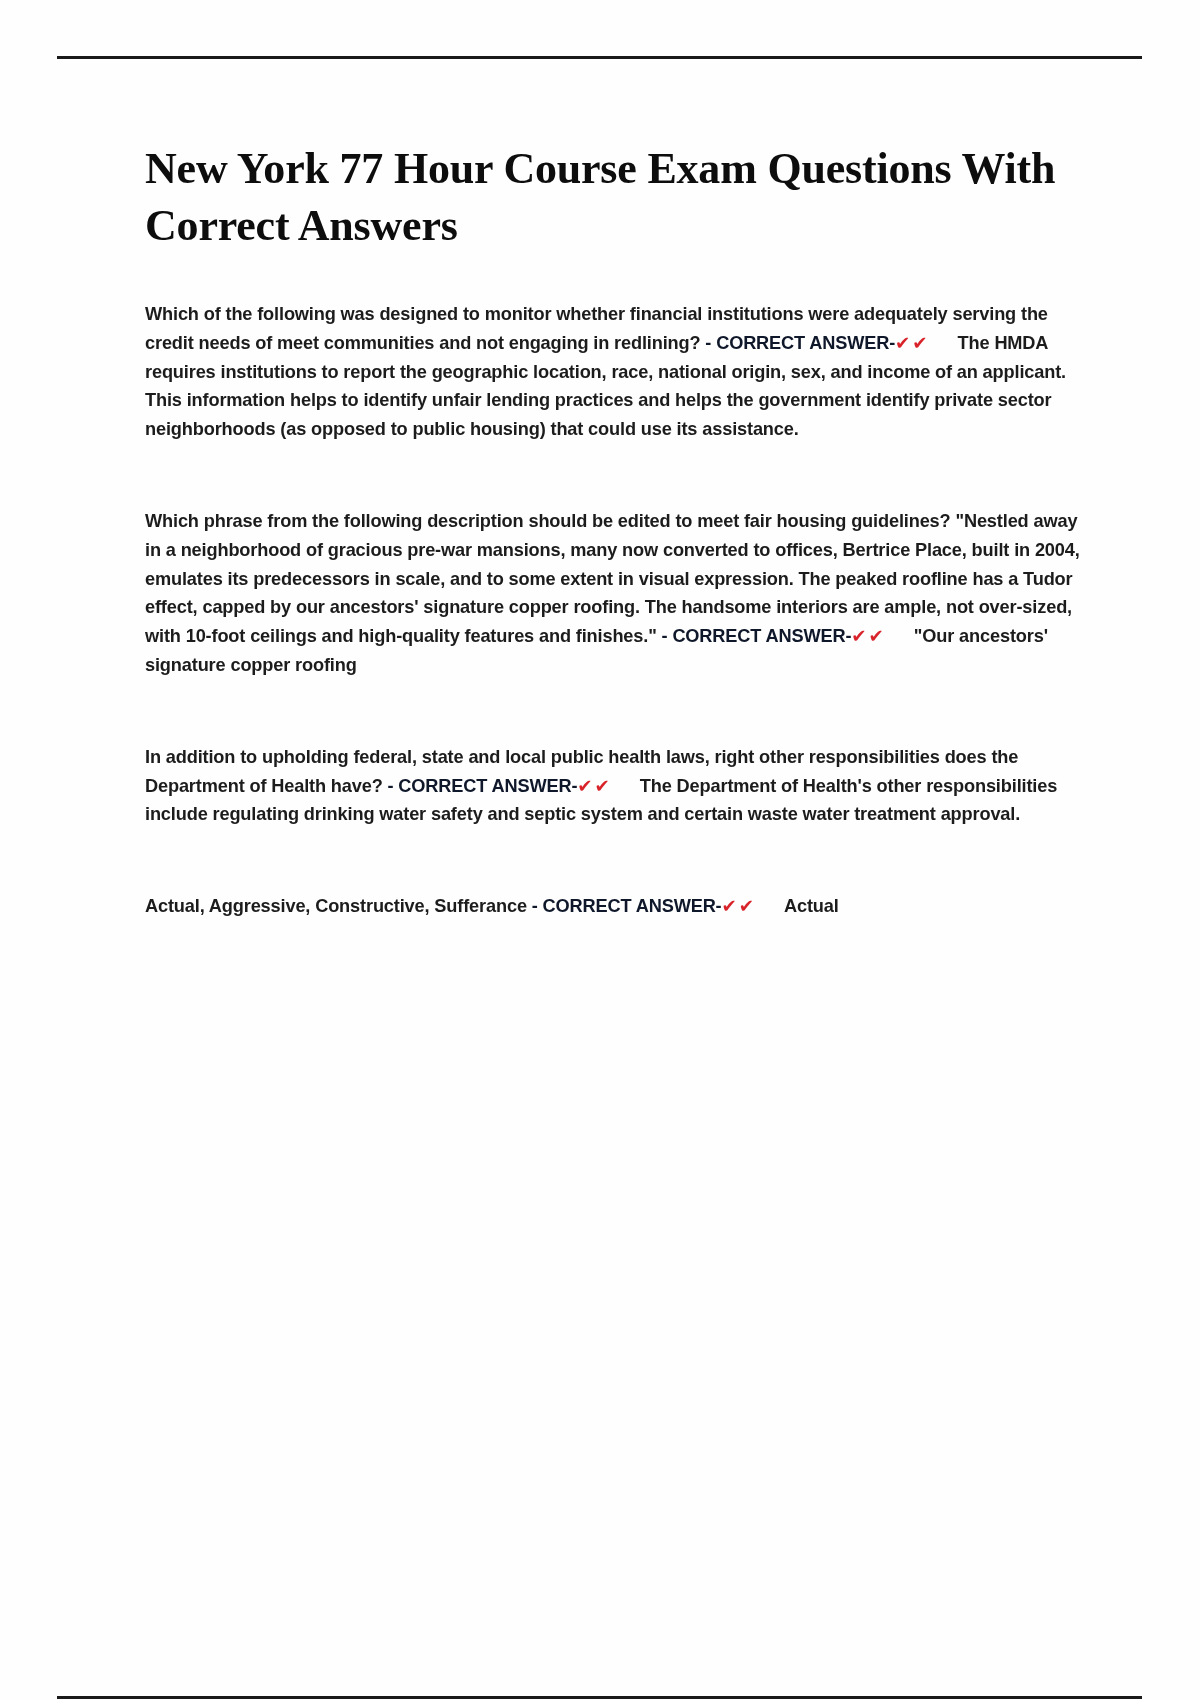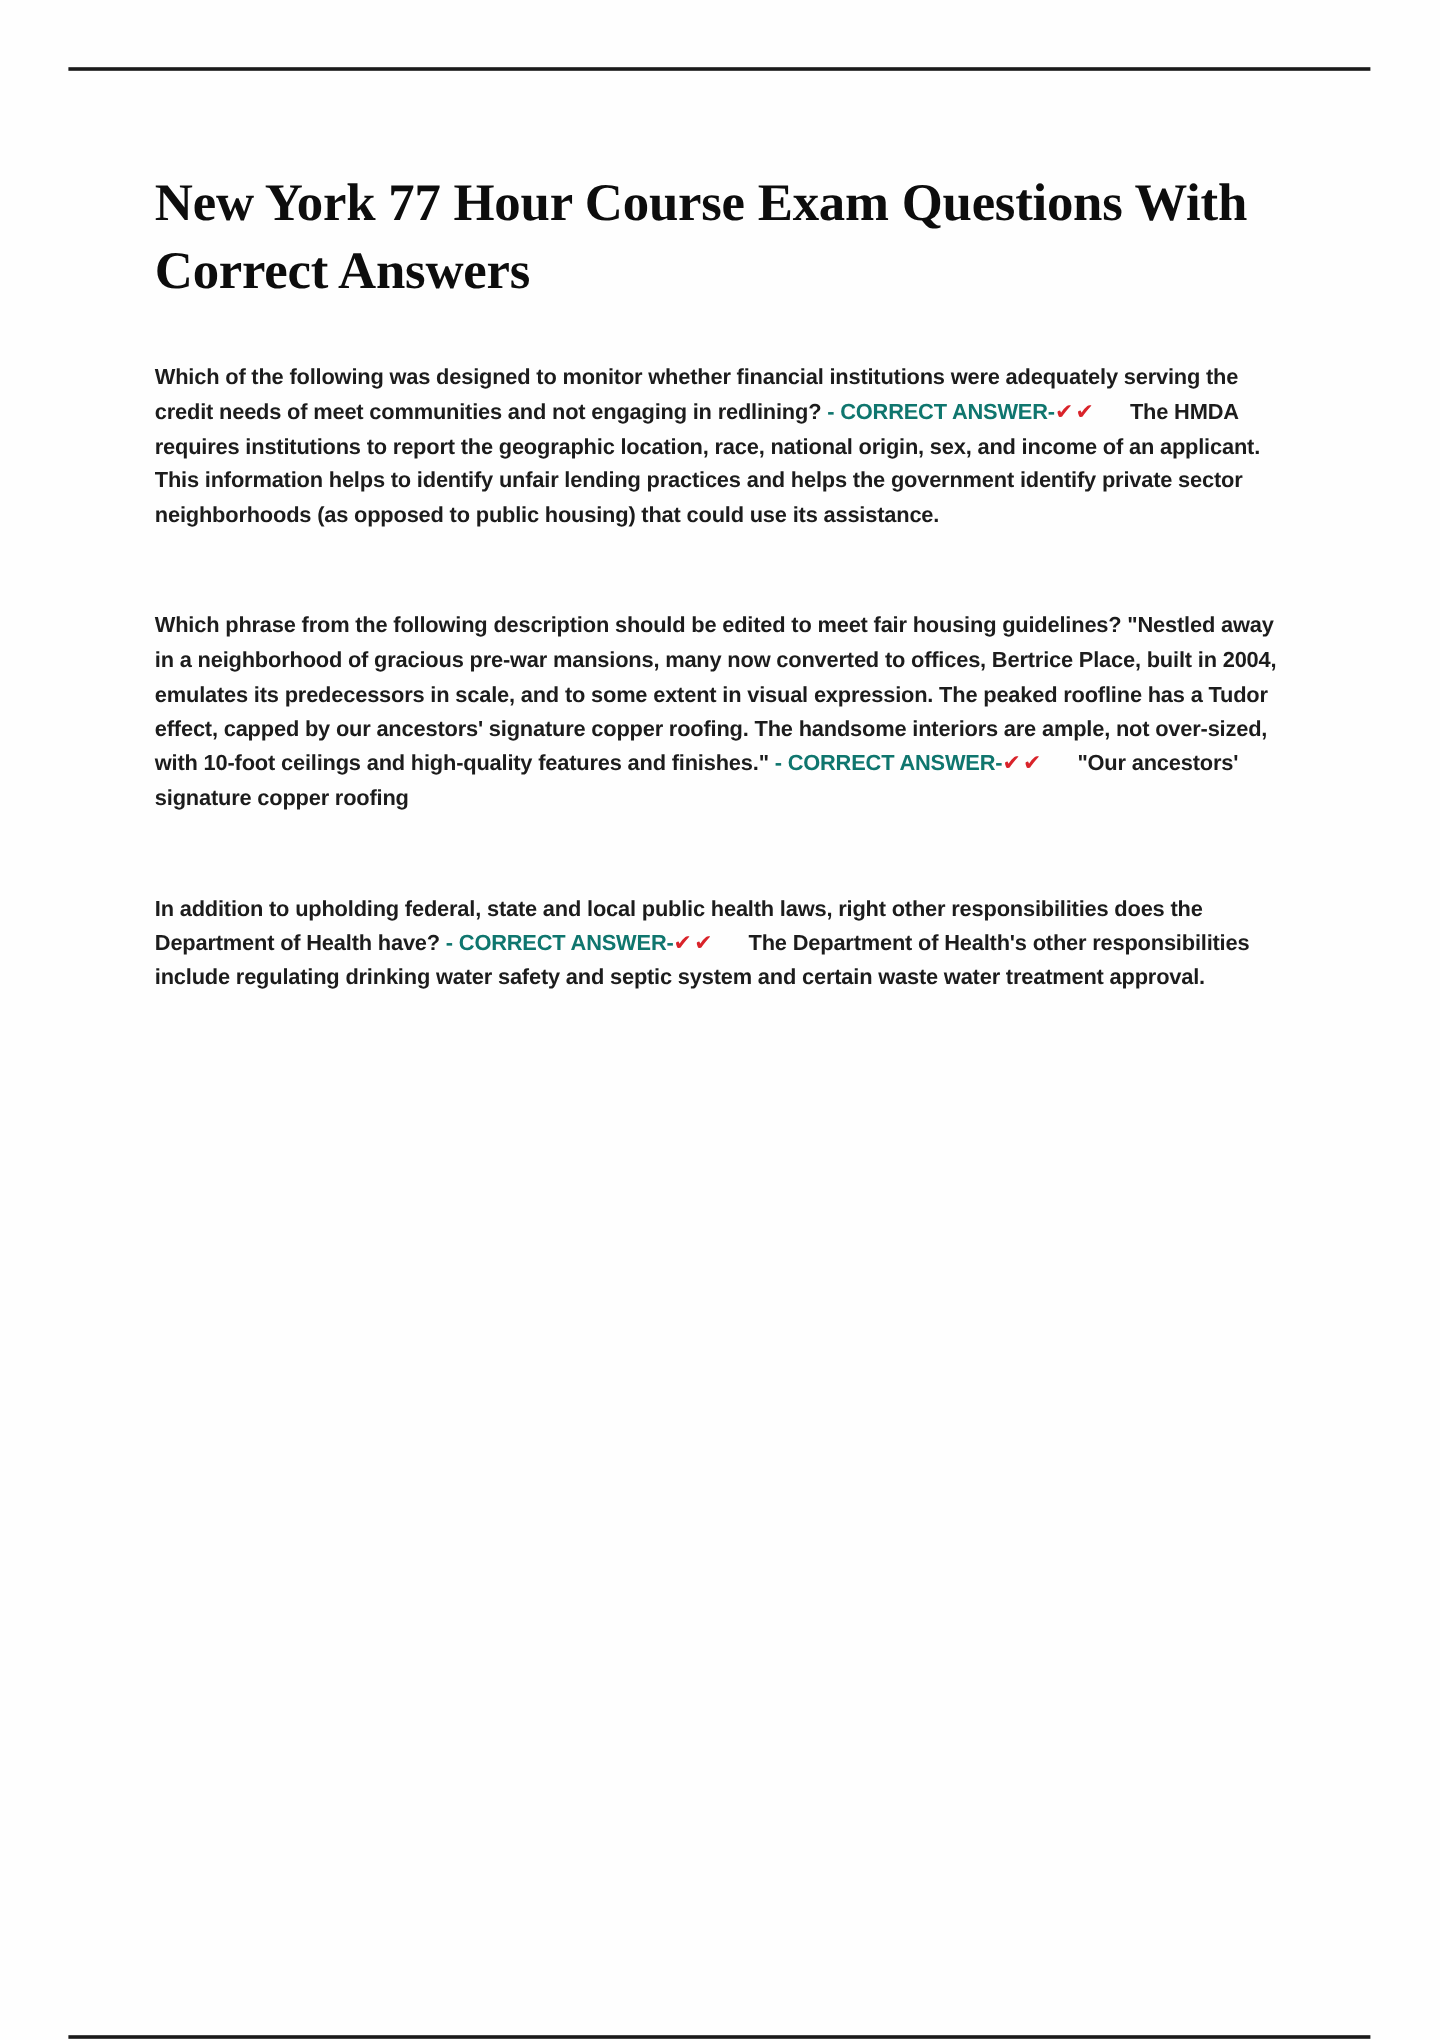--- a/index.html
+++ b/index.html
@@ -19,21 +19,21 @@
       left: 57px;
       width: 1085px;
       height: 3px;
       background: #1a1a1a;
     }
     .rule.top { top: 56px; }
     .rule.bottom { top: 1696px; }
 
     .content {
       position: absolute;
-      left: 129px;
+      left: 145px;
       top: 140px;
       width: 945px;
     }
     .title {
       font-family: "Liberation Serif", "DejaVu Serif", serif;
       font-weight: bold;
       font-size: 44px;
       line-height: 57px;
       color: #0d0d0d;
       margin: 0 0 0 0;
@@ -46,21 +46,21 @@
       font-family: "Liberation Sans", "DejaVu Sans", sans-serif;
       font-weight: bold;
       font-size: 18.2px;
       line-height: 28.8px;
       color: #1c1c1c;
       margin: 0 0 63px 0;
       letter-spacing: -0.15px;
     }
     .qa .question { }
     .qa .marker {
-      color: #0f766e;
+      color: #0f172a;
     }
     .qa .checks {
       color: #d9232a;
       letter-spacing: 2px;
     }
     .qa .gap {
       display: inline-block;
       width: 28px;
     }
     .qa .answer { }
@@ -86,17 +86,21 @@
     </p>
 
 
 
     <p class="qa">
       <span class="question">In addition to upholding federal, state and local public health laws, right other responsibilities does the Department of Health have?</span>
       <span class="marker">- CORRECT ANSWER-</span><span class="checks">✔✔</span><span class="gap"></span><span class="answer">The Department of Health's other responsibilities include regulating drinking water safety and septic system and certain waste water treatment approval.</span>
     </p>
 
 
+    <p class="qa">
+      <span class="question">Actual, Aggressive, Constructive, Sufferance</span>
+      <span class="marker">- CORRECT ANSWER-</span><span class="checks">✔✔</span><span class="gap"></span><span class="answer">Actual</span>
+    </p>
 
   </div>
 </div>
 
 <div class="rule bottom"></div>
 
 </body></html>

